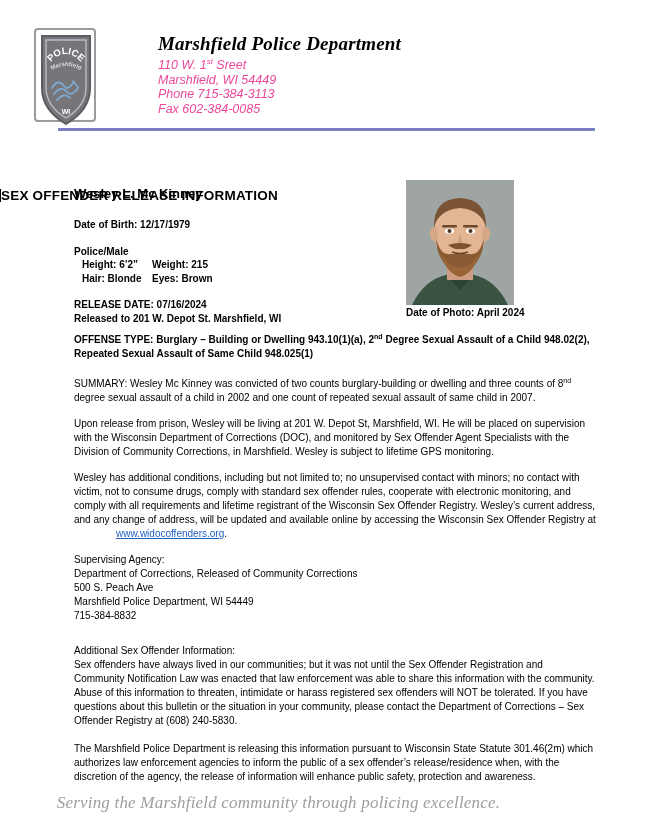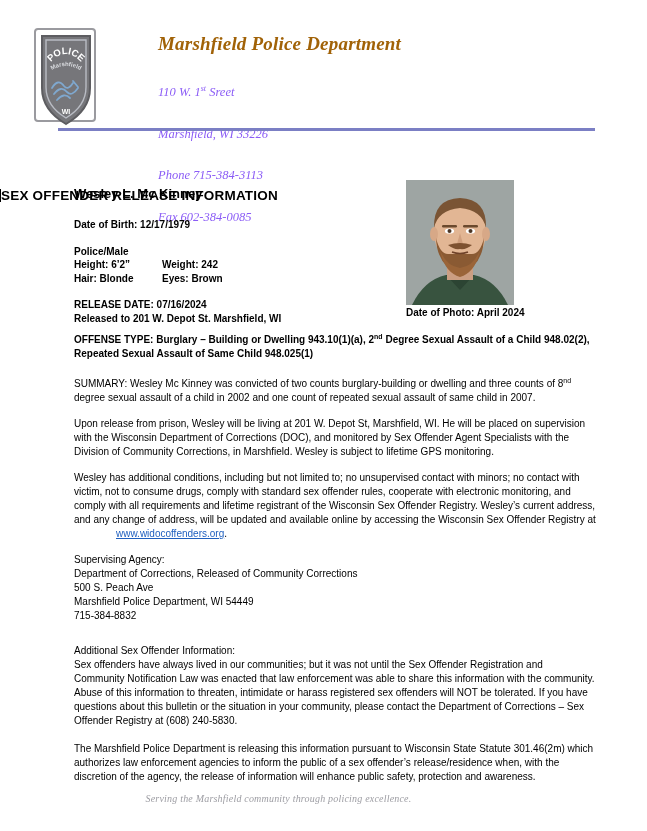--- a/index.html
+++ b/index.html
@@ -63,32 +63,31 @@
     left: 158px;
     top: 33px;
     width: 420px;
   }
   .dept-name {
     font-family: "Liberation Serif", serif;
     font-style: italic;
     font-weight: bold;
     font-size: 19px;
     letter-spacing: 0.2px;
-    color: #a16207;
+    color: #000000;
     line-height: 22px;
     white-space: nowrap;
   }
   .dept-line {
-    font-family: Liberation Serif, serif;
+    font-family: Liberation Sans, sans-serif;
     font-style: italic;
     font-size: 12.5px;
-    color: #8b5cf6;
+    color: #ec4899;
     line-height: 14.5px;
     white-space: nowrap;
-    margin-top: 27px;
   }
   .dept-line sup {
     font-size: 8px;
     vertical-align: super;
   }
 
   .rule {
     position: absolute;
     left: 58px;
     top: 128px;
@@ -141,21 +140,21 @@
     white-space: nowrap;
   }
   .gap-sm { height: 13px; }
 
   .two-col {
     font-size: 10px;
     font-weight: bold;
     line-height: 13.5px;
     display: flex;
   }
-  .two-col .c1 { width: 88px; }
+  .two-col .c1 { width: 70px; margin-left: 8px; }
   .two-col .c2 { width: 140px; }
 
   
   .photo-box {
     position: absolute;
     left: 406px;
     top: 180px;
     width: 108px;
     height: 125px;
     overflow: hidden;
@@ -211,21 +210,21 @@
 
   
   .footer {
     position: absolute;
     left: 0;
     top: 793px;
     width: 557px;
     text-align: center;
     font-family: "Liberation Serif", serif;
     font-style: italic;
-    font-size: 10px;
+    font-size: 17px;
     color: #9d9da3;
     letter-spacing: 0.2px;
   }
 </style>
 </head>
 <body>
 
 <div class="page">
 
   <div class="letterhead">
@@ -251,41 +250,41 @@
         </g>
         <text x="29" y="84" font-family="Liberation Sans, sans-serif" font-size="7" font-weight="bold" fill="#ffffff" text-anchor="middle">WI</text>
       </svg>
     </div>
 
     <div class="dept-block">
       <div class="dept-name">Marshfield Police Department</div>
       <div class="dept-line">
         <span>110 W. 1</span><sup>st</sup><span> Sreet</span>
       </div>
-      <div class="dept-line">Marshfield, WI  33226</div>
+      <div class="dept-line">Marshfield, WI  54449</div>
       <div class="dept-line">Phone  715-384-3113</div>
       <div class="dept-line">Fax  602-384-0085</div>
     </div>
   </div>
 
   <div class="rule"></div>
 
   <div class="doc-title"><span class="caret"></span><span>SEX OFFENDER RELEASE INFORMATION</span></div>
 
   <div class="body-area">
     <div class="offender-name">Wesley L. Mc Kinney</div>
 
     <div class="fact-line">Date of Birth: 12/17/1979</div>
 
     <div class="gap-sm"></div>
 
     <div class="fact-line">Police/Male</div>
     <div class="two-col">
       <span class="c1">Height: 6’2”</span>
-      <span class="c2">Weight: 242</span>
+      <span class="c2">Weight: 215</span>
     </div>
     <div class="two-col">
       <span class="c1">Hair: Blonde</span>
       <span class="c2">Eyes: Brown</span>
     </div>
 
     <div class="gap-sm"></div>
 
     <div class="fact-line">RELEASE DATE: 07/16/2024</div>
     <div class="fact-line">Released to 201 W. Depot St. Marshfield, WI</div>

